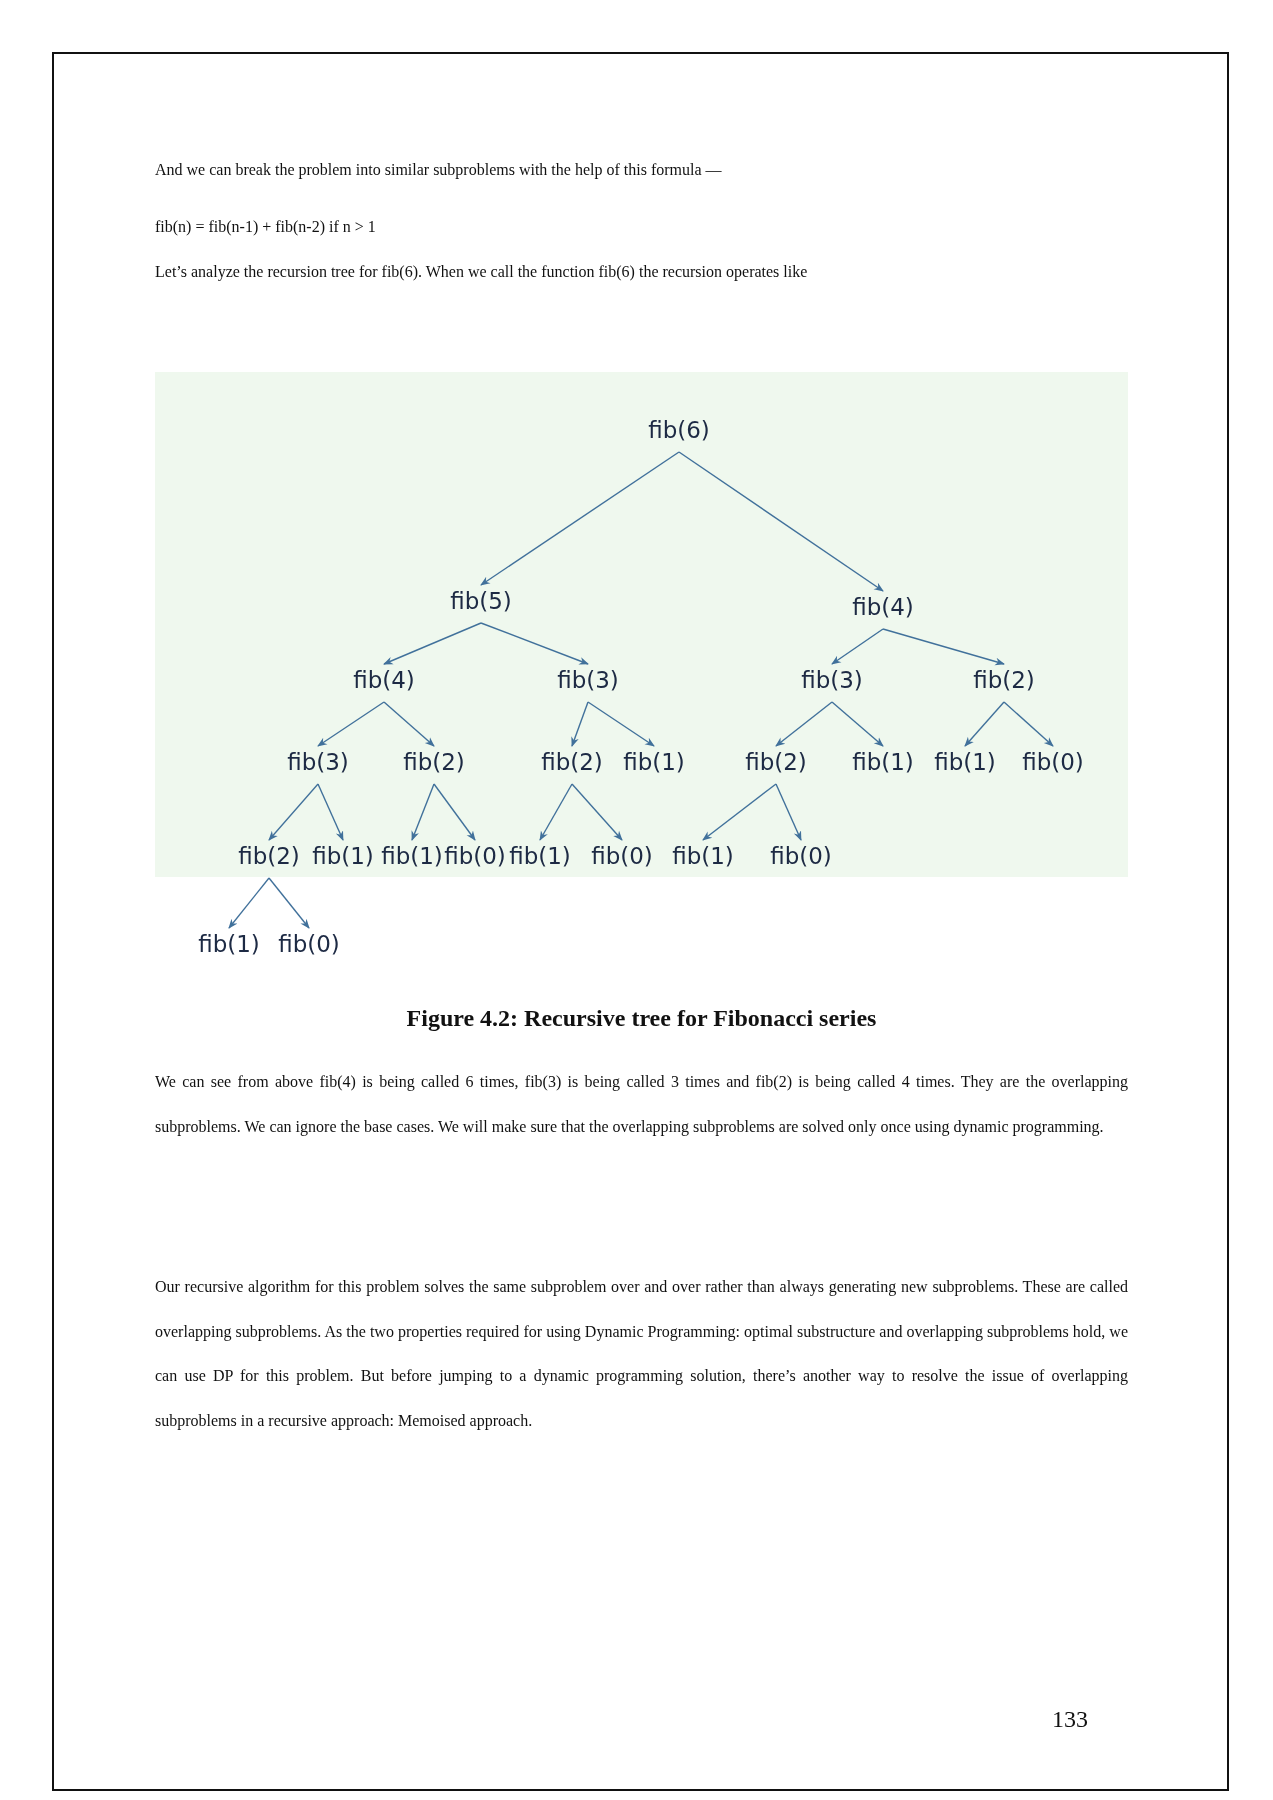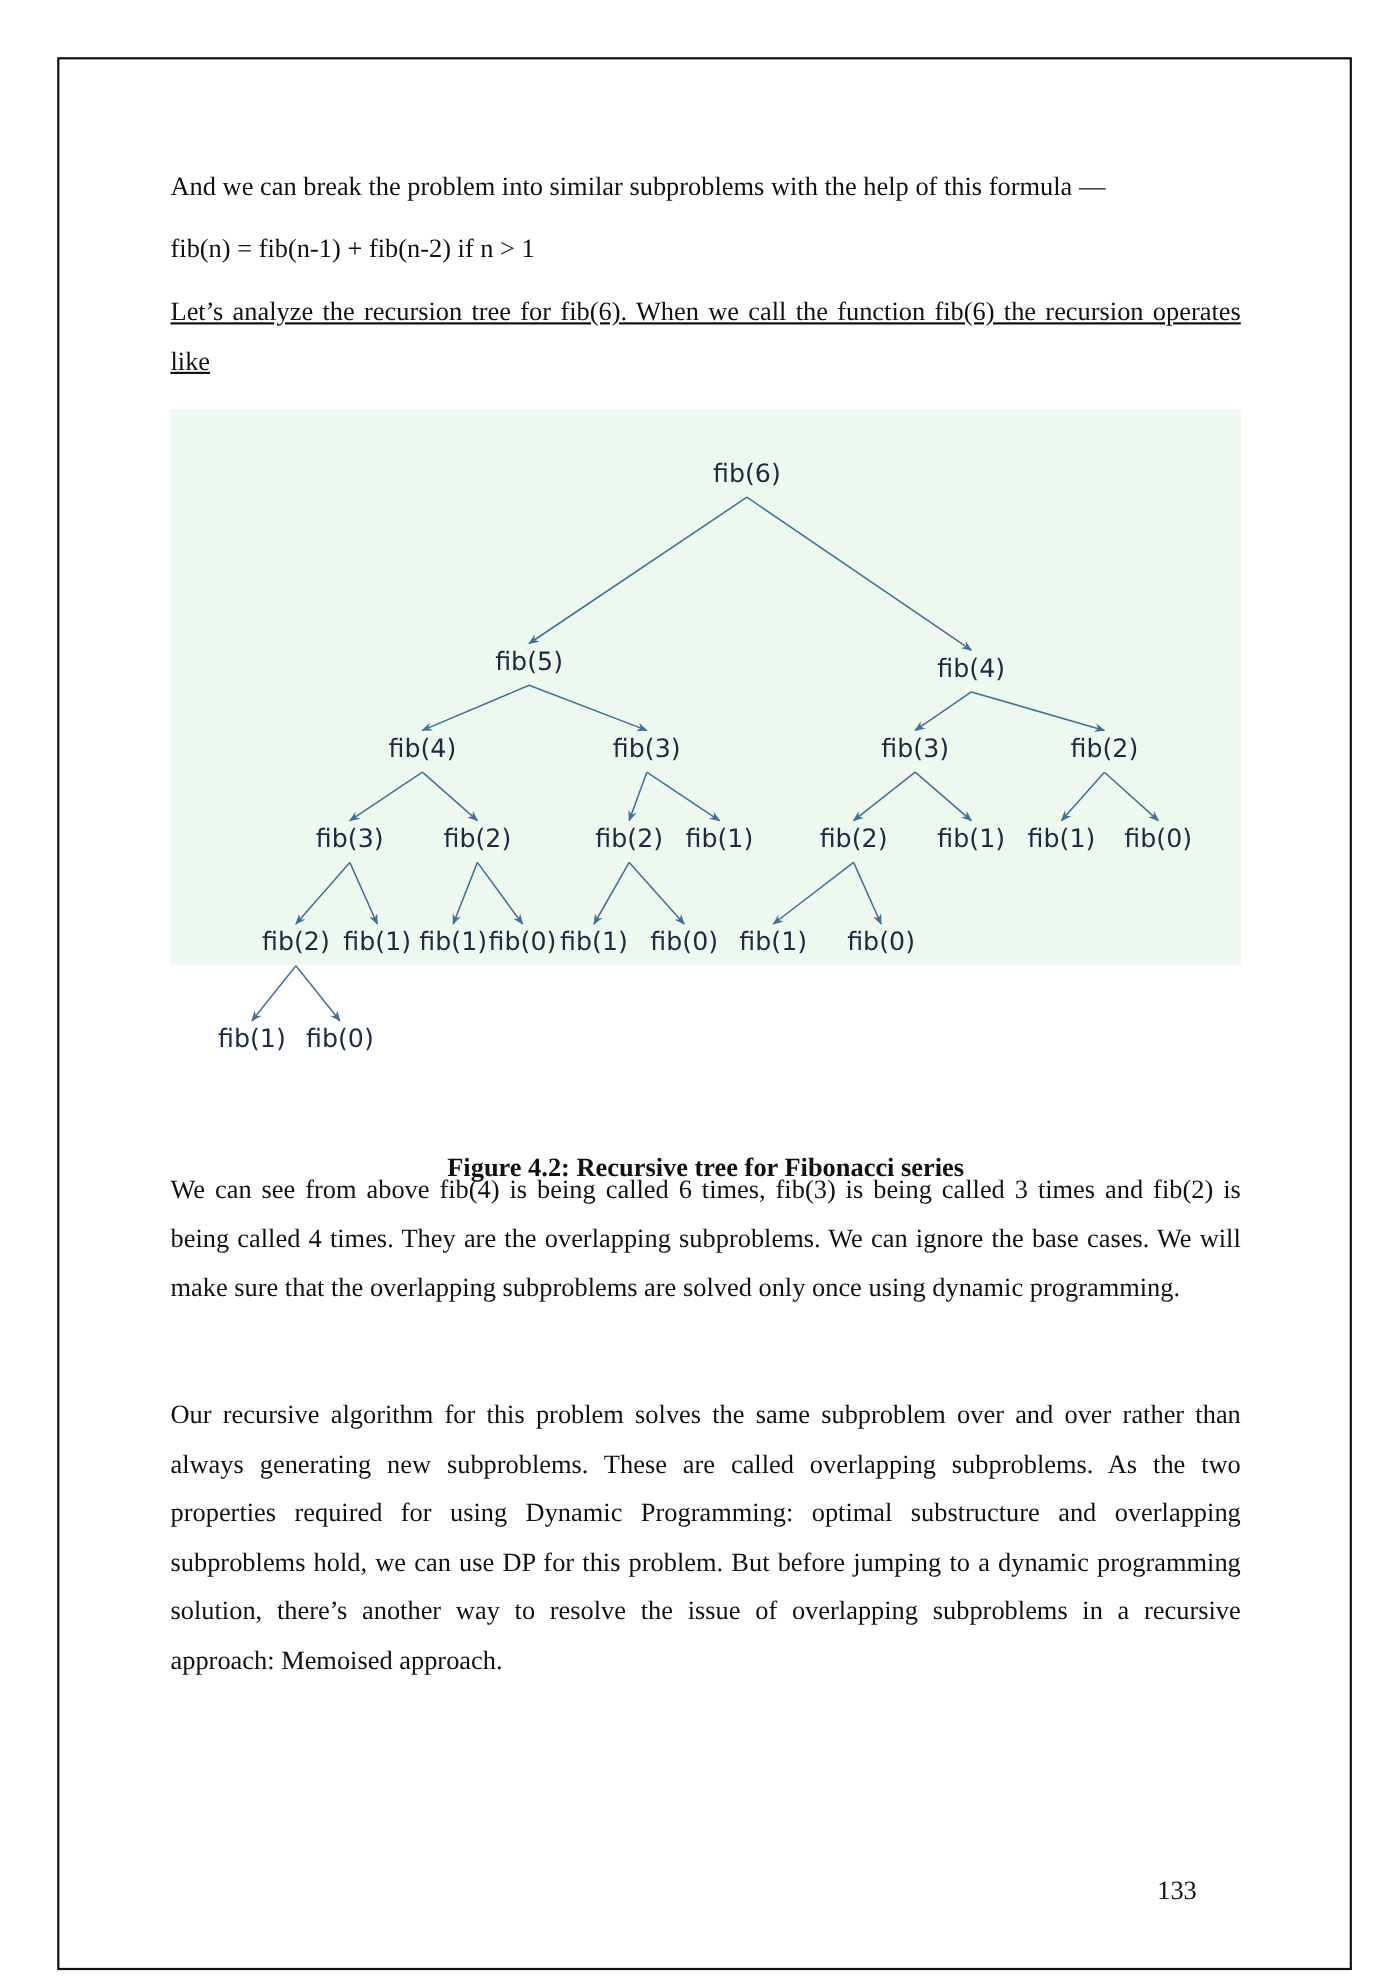--- a/index.html
+++ b/index.html
@@ -1,32 +1,32 @@
 <!DOCTYPE html>
 <html><head>
 <meta charset="utf-8">
 <style>
   html, body { margin:0; padding:0; background:#ffffff; }
   body { width:1273px; height:1800px; position:relative; overflow:hidden; font-family:"Liberation Serif", serif; color:#111; }
   .border { position:absolute; left:52px; top:52px; width:1177px; height:1739px; border:2px solid #111; box-sizing:border-box; }
-  .p { position:absolute; left:155px; width:973px; font-size:24px; line-height:44.5px; margin:0; text-align:justify; }
+  .p { position:absolute; left:155px; width:973px; font-size:16px; line-height:44.5px; margin:0; text-align:justify; }
   .figure { position:absolute; left:155px; top:372px; width:973px; height:505px; background:#eff8ee; }
   .figure svg { position:absolute; left:0; top:0; }
   .node { font-family:"DejaVu Sans", sans-serif; font-size:23px; fill:#1d2a44; }
-  .caption { position:absolute; left:155px; width:973px; top:1005px; text-align:center; font-weight:bold; font-size:24px;margin-top:44px; }
+  .caption { position:absolute; left:155px; width:973px; top:1005px; text-align:center; font-weight:bold; font-size:24px; }
   .pagenum { position:absolute; left:1052px; top:1706px; font-size:24px; }
 </style>
 </head>
 <body>
 
 <div class="border"></div>
 
 <p class="p" style="top:148px;">And we can break the problem into similar subproblems with the help of this formula —</p>
 <p class="p" style="top:205px;">fib(n) = fib(n-1) + fib(n-2) if n &gt; 1</p>
-<p class="p" style="top:262px;text-decoration:underline;">Let’s analyze the recursion tree for fib(6). When we call the function fib(6) the recursion operates like</p>
+<p class="p" style="top:250px;">Let’s analyze the recursion tree for fib(6). When we call the function fib(6) the recursion operates like</p>
 
 <div class="figure">
   <svg id="tree-svg" width="973" height="609">
     <defs>
       <marker id="arrow" viewBox="0 0 10 10" refX="9" refY="5" markerWidth="7" markerHeight="7" orient="auto-start-reverse">
         <path d="M0,1 L10,5 L0,9 L3,5 Z" fill="#41719b"></path>
       </marker>
     </defs>
     <g id="edges">
         <line x1="524" y1="80" x2="326" y2="213" stroke="#41719b" stroke-width="1.4" marker-end="url(#arrow)"></line>

